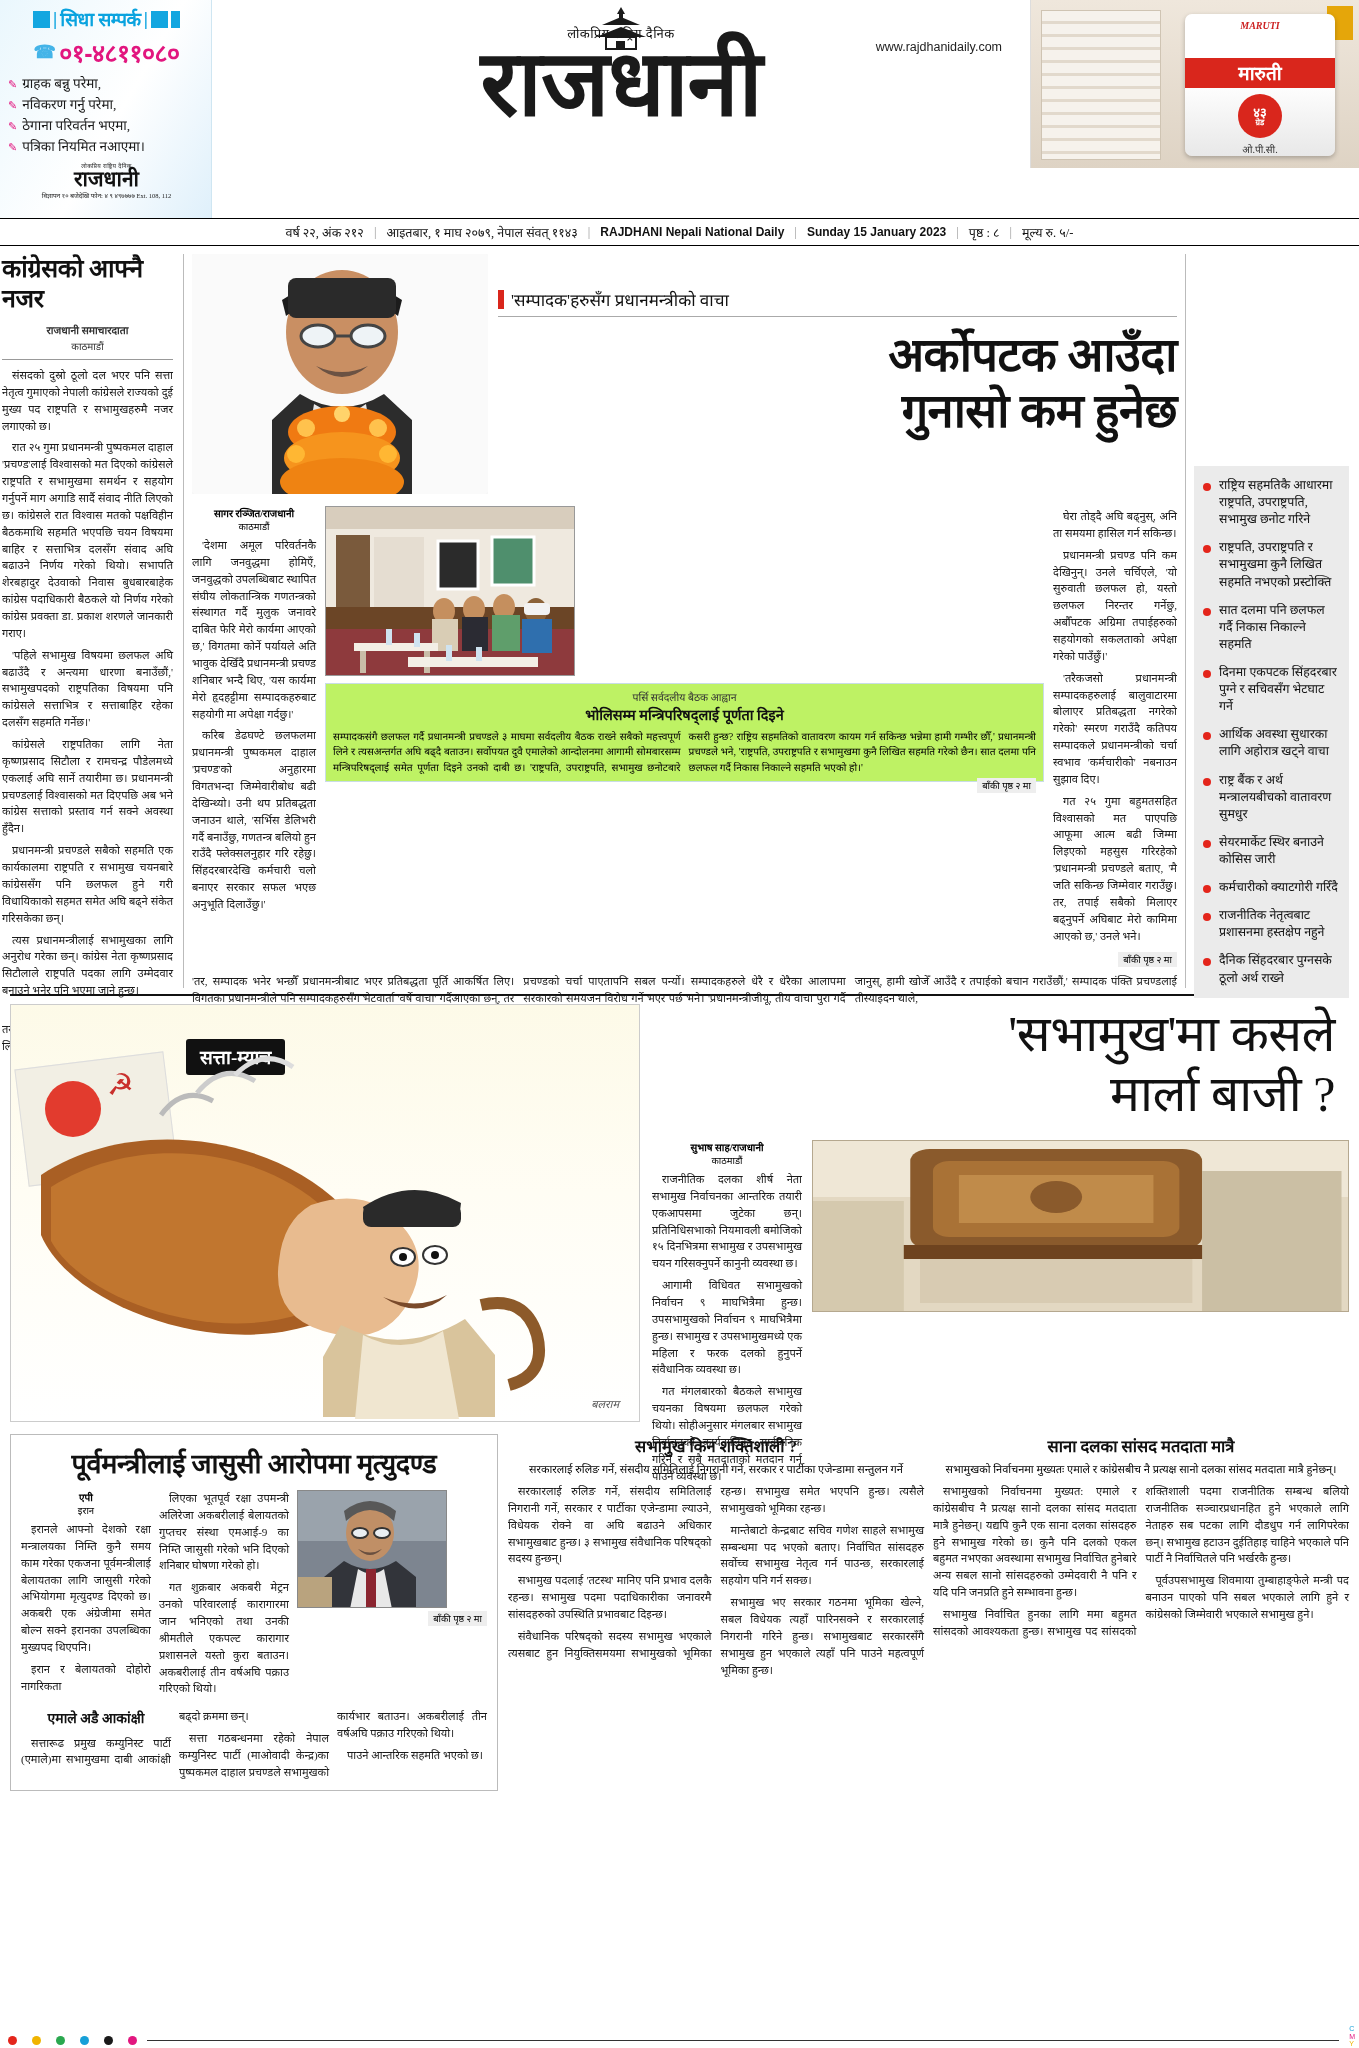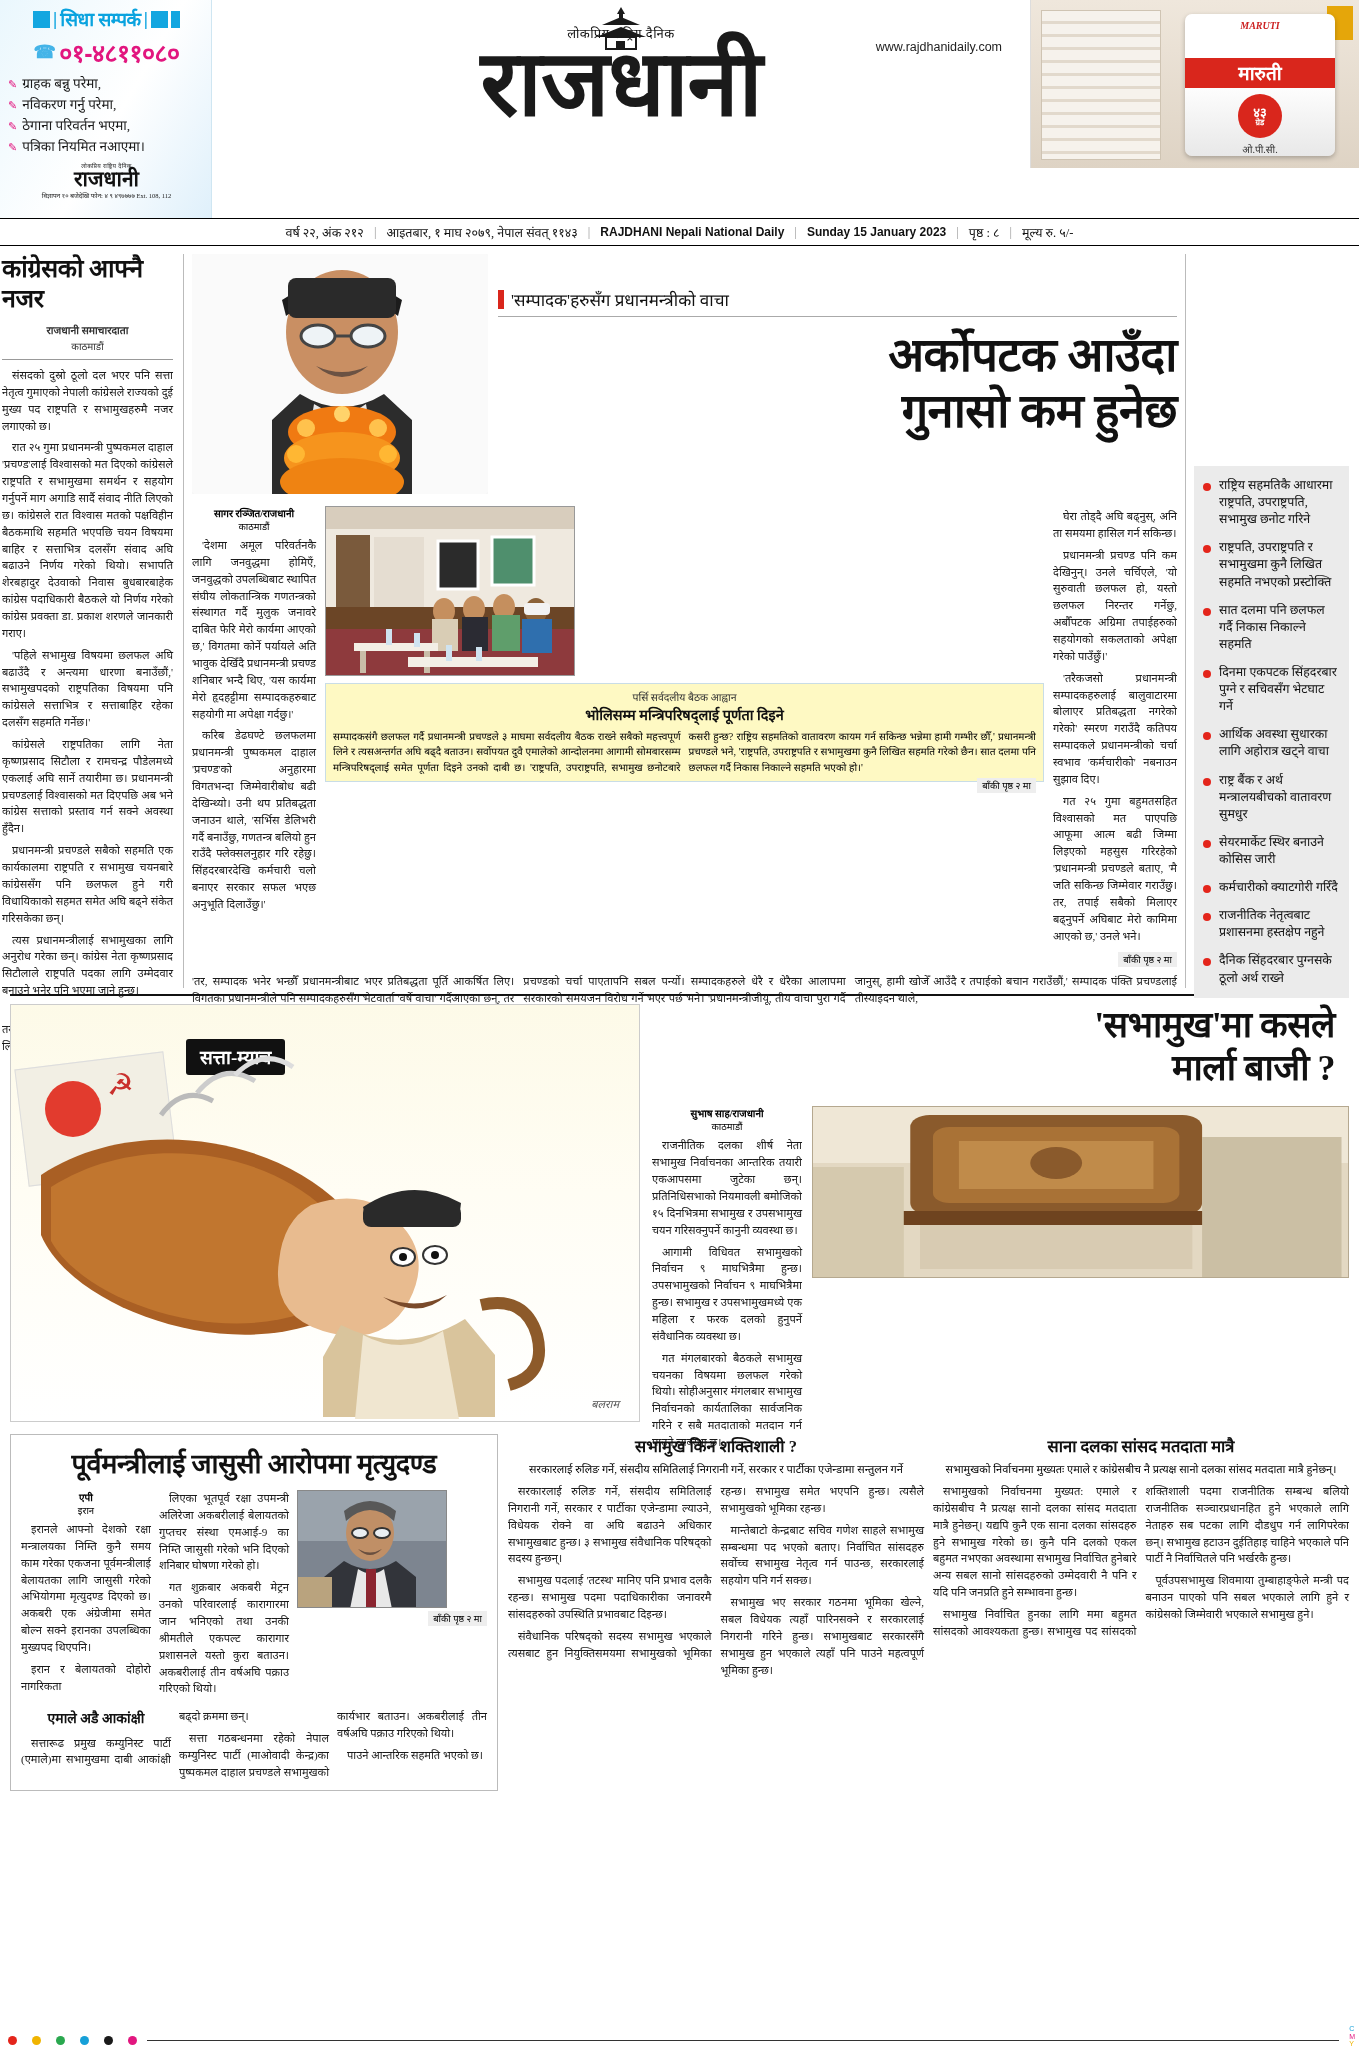--- a/index.html
+++ b/index.html
@@ -99,21 +99,21 @@
   .kick-bar { width:6px; height:19px; background:#d9261c; }
   .kick-txt { font-size:17px; color:#111; }
   .mainhead { font-size:47px; font-weight:bold; line-height:1.2; color:#111;
               text-align:right; margin-top:10px; letter-spacing:-.5px;}
 
   .under-hero { display:flex; gap:9px; margin-top:12px; }
   .uh-col { width:124px; }
   .uh-byline { font-size:10px; font-weight:bold; text-align:center; }
   .uh-loc { font-size:9.5px; text-align:center; margin-bottom:4px; }
   .newsphoto { width:250px; height:170px; background:#b9b0a6; border:1px solid #999; position:relative; overflow:hidden;}
-  .cap-box { background:#fef9c3; border:1px solid #c9dde6; margin-top:7px; padding:6px 7px; }
+  .cap-box { background:#bef264; border:1px solid #c9dde6; margin-top:7px; padding:6px 7px; }
   .cap-k { font-size:10.5px; text-align:center; color:#333; }
   .cap-t { font-size:14.5px; font-weight:bold; text-align:center; color:#111; margin-top:2px; line-height:1.25;}
   .cap-b { font-size:10.2px; line-height:1.5; text-align:justify; margin-top:5px; column-count:2; column-gap:8px;}
   .contd { text-align:right; font-size:9.5px; background:#eee; display:inline-block;
            padding:1px 5px; float:right; margin-top:3px; }
 
   .col-bullets { width:164px; padding-left:8px; border-left:1px solid #bbb; }
   .bul-box { background:#ebebeb; padding:11px 9px; }
   .bul-box ul { list-style:none; }
   .bul-box li { display:flex; gap:8px; margin-bottom:11px; font-size:12.4px;
@@ -130,21 +130,21 @@
   .c-flag { position:absolute; left:10px; top:55px; width:150px; height:118px;
             background:#f2efe4; border:1px solid #ddd; transform:rotate(-7deg); }
   .c-sun { position:absolute; left:34px; top:76px; width:56px;height:56px;border-radius:50%;
            background:#e23b2e; }
   .c-ham { position:absolute; left:96px; top:62px; font-size:30px; color:#c9302c; }
   .c-label { position:absolute; left:175px; top:34px; background:#111; color:#fff;
              padding:5px 14px; font-size:19px; font-weight:bold; border-radius:3px; }
   .c-sign { position:absolute; right:20px; bottom:10px; font-size:11px; color:#555; font-style:italic; }
 
   .secondcol { flex:1; padding-left:12px; }
-  .sec-head { font-size:36px; font-weight:bold; text-align:right; line-height:1.2; color:#111;
+  .sec-head { font-size:50px; font-weight:normal; text-align:right; line-height:1.2; color:#111;
               letter-spacing:-.5px; padding-right:14px;}
   .sec-under { display:flex; gap:10px; margin-top:16px; }
   .sec-text { width:150px; }
   .sec-byline { font-size:10px; font-weight:bold; text-align:center;}
   .sec-loc { font-size:9.5px; text-align:center; margin-bottom:4px;}
   .chairphoto { width:auto; flex:1; height:172px; background:#cdbda4; border:1px solid #b5a88f;
                 position:relative; overflow:hidden; }
 
   
   .botsec { display:flex; padding:8px 10px 0; }

